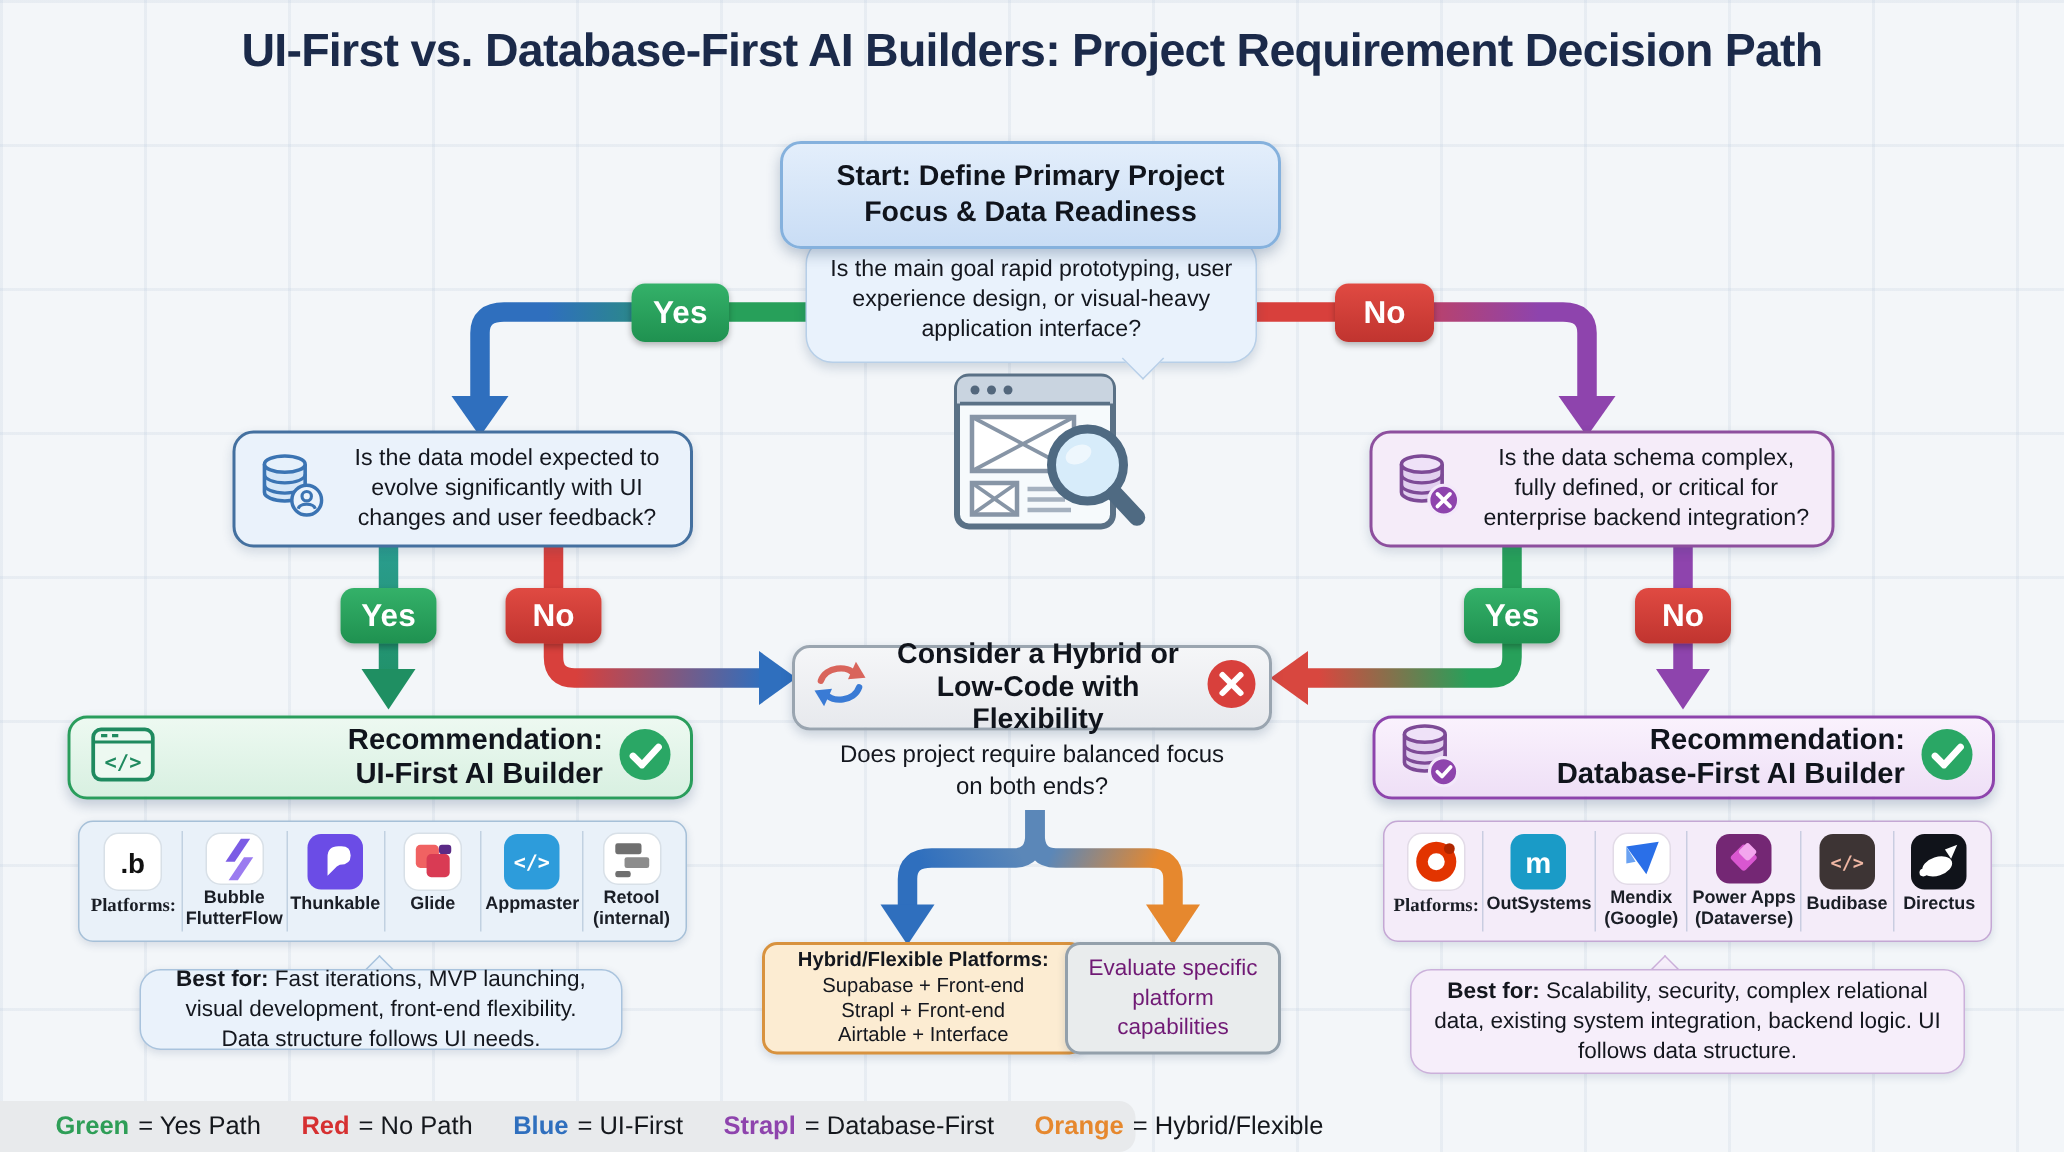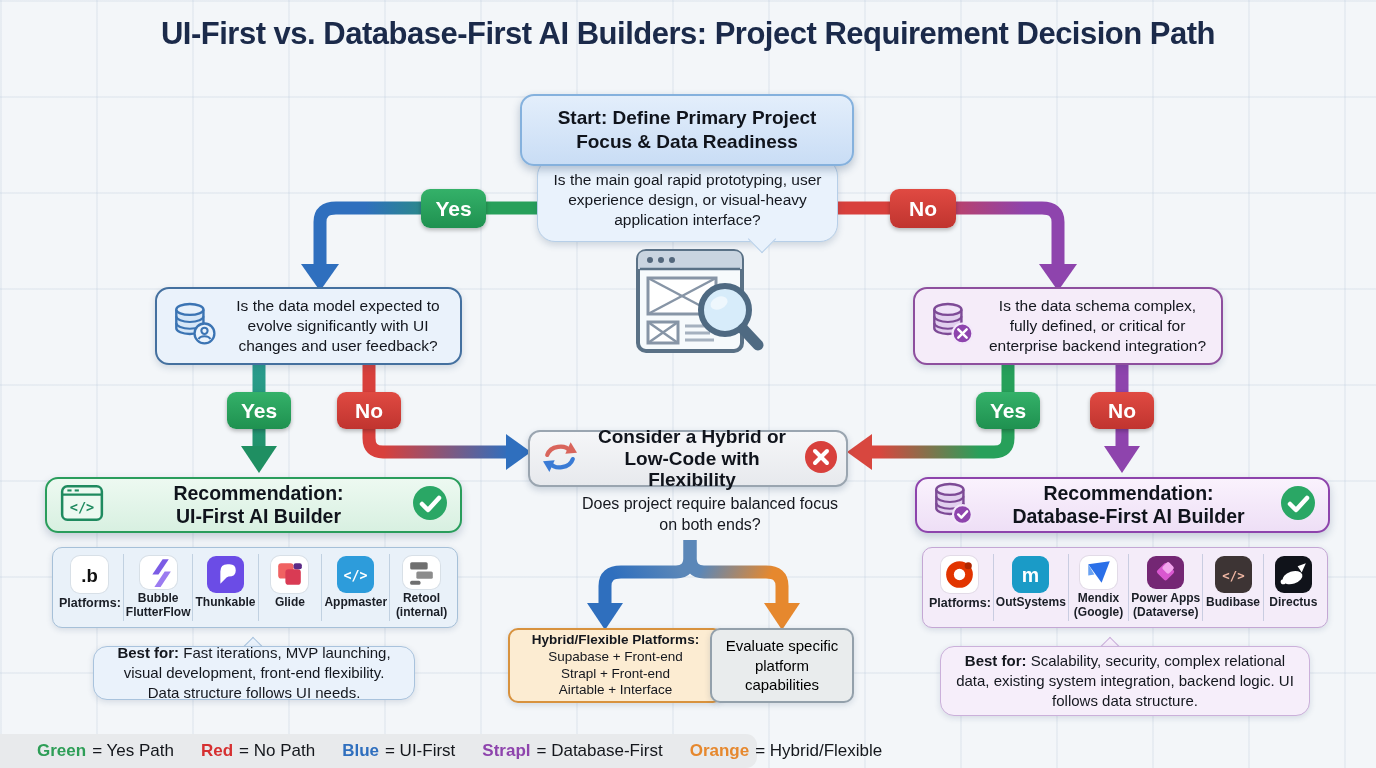--- a/index.html
+++ b/index.html
@@ -46,63 +46,63 @@
   .qbox.qright { left:913px; top:287px; width:310px; height:78px; background:#f5ecf9; border:2px solid #8d4f9e; }
   .qbox .qtext { flex:1; }
 
   .hybrid { left:528px; top:430px; width:320px; height:57px; z-index:2;
     background:linear-gradient(180deg,#f5f6f8,#e7e9ed); border:2px solid #9aa5b0;
     border-radius:12px; box-shadow:0 3px 7px rgba(30,60,100,.2);
     display:flex; align-items:center; gap:8px; padding:0 8px 0 10px; }
   .hybrid .htext { flex:1; text-align:center; font-size:19px; font-weight:700;
     color:#10141c; line-height:1.15; }
 
-  .center-q { left:580px; top:494px; width:260px; z-index:2; text-align:center;
+  .center-q { left:558px; top:494px; width:260px; z-index:2; text-align:center;
     font-size:16px; color:#14171e; line-height:1.3; }
 
   .rec { z-index:2; border-radius:13px; display:flex; align-items:center; gap:10px;
     padding:0 12px; box-shadow:0 4px 8px rgba(30,60,100,.22); }
-  .rec .rtext { flex:1; text-align:center; font-size:19.5px; font-weight:700;
+  .rec .rtext { flex:1; text-align:right; font-size:19.5px; font-weight:700;
     color:#10141c; line-height:1.2; }
   .rec.rleft  { left:45px;  top:477px; width:417px; height:56px;
     background:linear-gradient(180deg,#edf9f1,#d8f0e1); border:2.5px solid #2a9d5c; }
   .rec.rright { left:915px; top:477px; width:415px; height:56px;
     background:linear-gradient(180deg,#faf2fd,#eedff6); border:2.5px solid #8d44ac; }
 
   .plat { z-index:2; border-radius:10px; display:flex; align-items:stretch;
     padding:6px 4px; box-shadow:0 2px 6px rgba(30,60,100,.14); }
   .plat.pleft  { left:52px;  top:547px; width:406px; height:81px; background:#e9f1f9; border:1.5px solid #a6c0d8; }
   .plat.pright { left:922px; top:547px; width:406px; height:81px; background:#f4ecf9; border:1.5px solid #c4a7d4; }
   .pcell { flex:1; display:flex; flex-direction:column; align-items:center; justify-content:flex-start;
     gap:3px; padding:2px 2px; border-right:1px solid rgba(120,150,180,.35); }
   .pcell:last-child { border-right:none; }
   .picon { width:37px; height:37px; border-radius:9px; display:flex; align-items:center;
     justify-content:center; overflow:hidden; }
   .picon.white { background:#fff; box-shadow:0 0 0 1px rgba(0,0,0,.07); }
   .plabel { font-size:12px; font-weight:600; color:#1a1e26; text-align:center; line-height:1.12; }
-  .plabel.hd { font-weight:700; font-size:12.5px; }
+  .plabel.hd { font-weight:700; font-size:12.5px;font-family:Liberation Serif, serif; }
 
   .best { z-index:2; border-radius:14px; display:flex; align-items:center; justify-content:center;
     text-align:center; font-size:15px; color:#14171e; line-height:1.32; padding:6px 14px;
     box-shadow:0 2px 6px rgba(30,60,100,.14); }
   .best.bleft  { left:93px;  top:646px; width:322px; height:54px; background:#eaf2fb; border:1.5px solid #a9c3dd; }
   .best.bright { left:940px; top:646px; width:370px; height:70px; background:#f6eefa; border:1.5px solid #cbb0da; }
   .best-tail { width:16px; height:16px; transform:rotate(45deg); z-index:2; }
   .bt-left  { left:245px;  top:640px; background:#eaf2fb; border-left:1.5px solid #a9c3dd; border-top:1.5px solid #a9c3dd; }
   .bt-right { left:1102px; top:640px; background:#f6eefa; border-left:1.5px solid #cbb0da; border-top:1.5px solid #cbb0da; }
 
   .orange-box { left:508px; top:628px; width:215px; height:75px; z-index:2;
     background:#fcecd2; border:2px solid #d8923e; border-radius:10px;
     display:flex; flex-direction:column; align-items:center; justify-content:center;
     font-size:13.5px; color:#14171e; line-height:1.25; box-shadow:0 2px 6px rgba(30,60,100,.16); }
   .orange-box .ob-title { font-weight:700; }
   .gray-box { left:710px; top:628px; width:144px; height:75px; z-index:2;
     background:#e9eced; border:2px solid #93a0ab; border-radius:10px;
     display:flex; align-items:center; justify-content:center; text-align:center;
-    font-size:15px; color:#000000; line-height:1.3; padding:16px 10px;
+    font-size:15px; color:#701a75; line-height:1.3; padding:16px 10px;
     box-shadow:0 2px 6px rgba(30,60,100,.16); }
 
   .legend { left:0; top:734px; width:757px; height:34px; z-index:2; background:#e8eaec;
     border-radius:0 11px 11px 0; display:flex; align-items:center; gap:27px;
     padding-left:37px; font-size:17px; color:#14171c; }
   .lg-item { display:flex; gap:6px; white-space:nowrap; }
   .lg-word { font-weight:600; }
 
   .illus { left:630px; top:248px; z-index:2; }
 </style>

